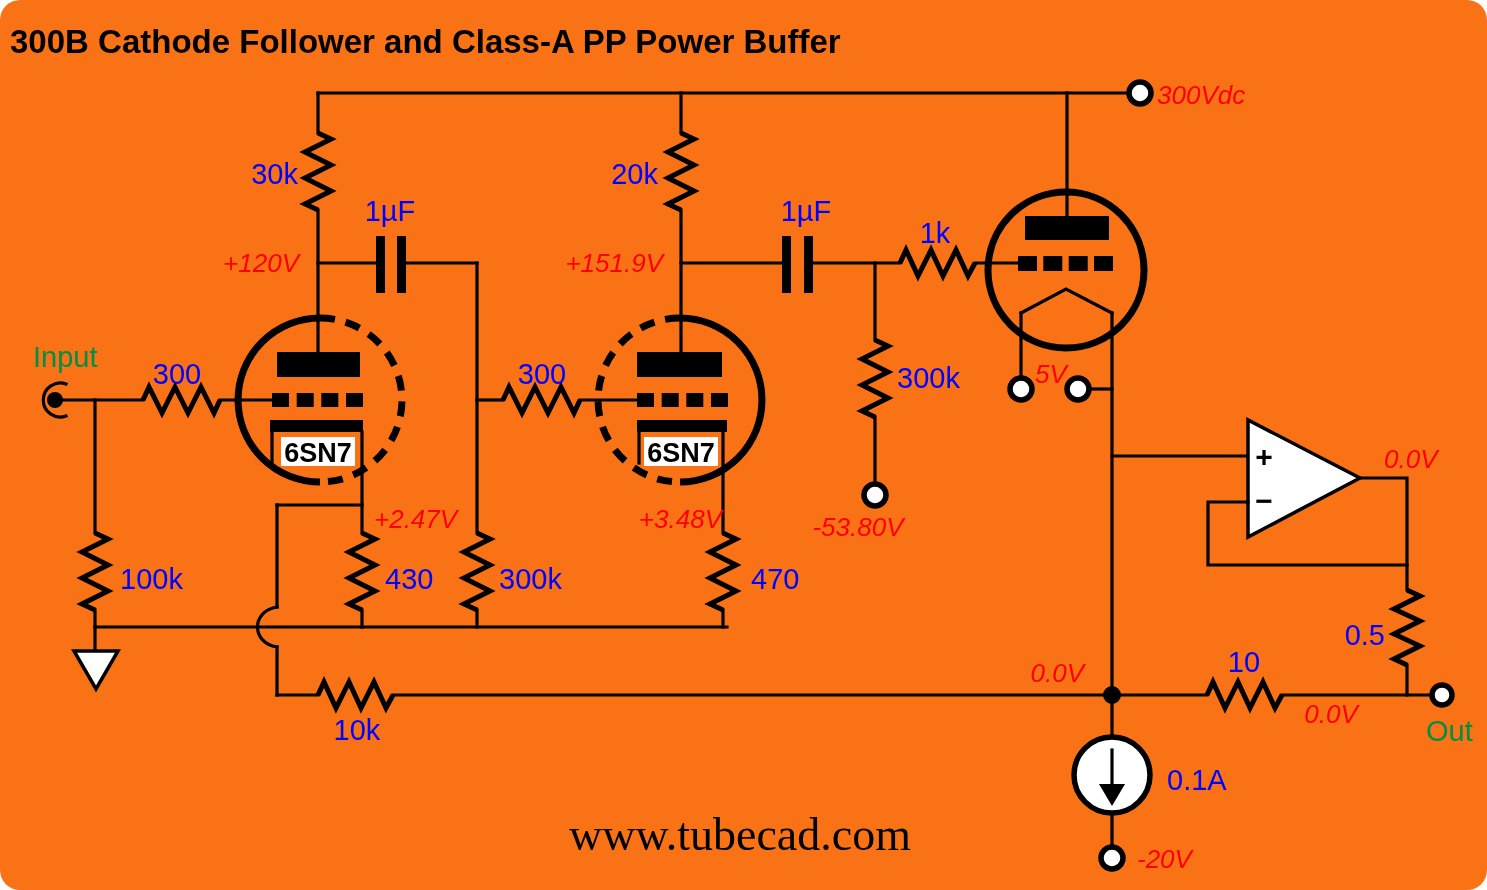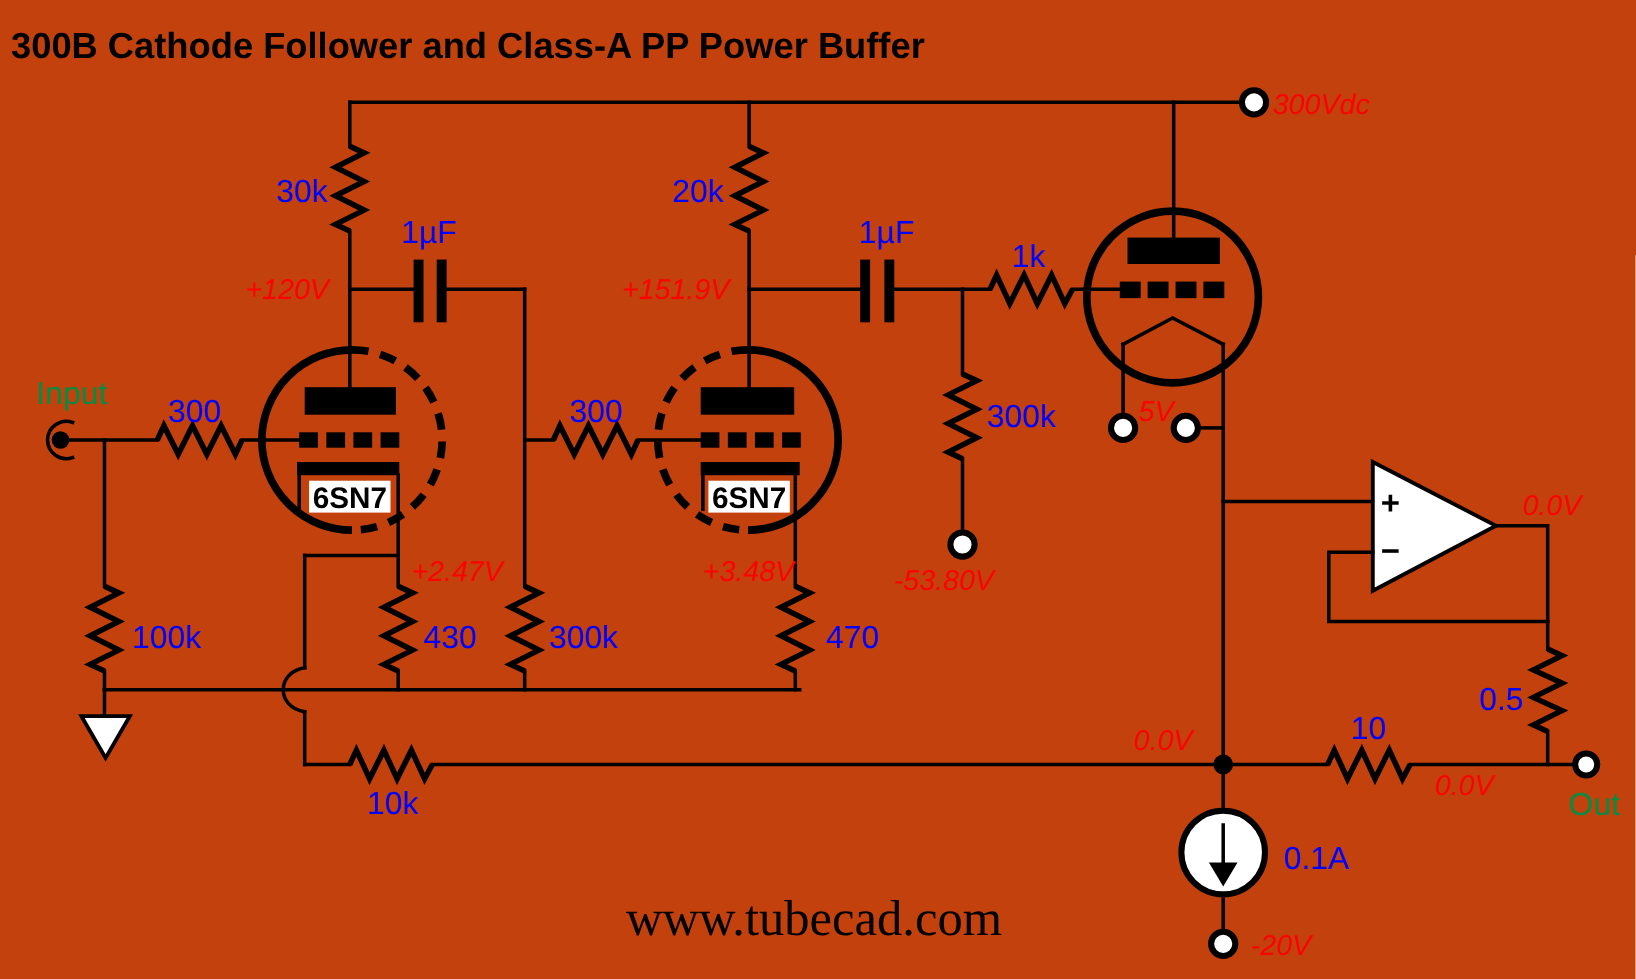--- a/index.html
+++ b/index.html
@@ -1,16 +1,16 @@
 <!DOCTYPE html>
 <html><head>
 <meta charset="utf-8">
 <style>
   html,body{margin:0;padding:0;background:#ffffff;}
-  .stage{position:relative;width:1487px;height:890px;background:#c2410c;overflow:hidden;}
+  .stage{position:relative;width:1487px;height:890px;background:#f97316;overflow:hidden;border-radius:20px;}
   svg{display:block;}
   
   .wire{stroke:#000;stroke-width:3.2;fill:none;stroke-linecap:square;}
   .res{stroke:#000;stroke-width:5;fill:none;stroke-linejoin:miter;}
   .tube{stroke:#000;stroke-width:7;fill:none;}
   .tube-dash{stroke:#000;stroke-width:7;fill:none;stroke-dasharray:15 11;}
   .term{stroke:#000;stroke-width:5.5;fill:#fff;}
   .solid{fill:#000;stroke:none;}
   .opamp{stroke:#000;stroke-width:3.5;fill:#fff;stroke-linejoin:miter;}
   .gnd{stroke:#000;stroke-width:3.5;fill:#fff;}

